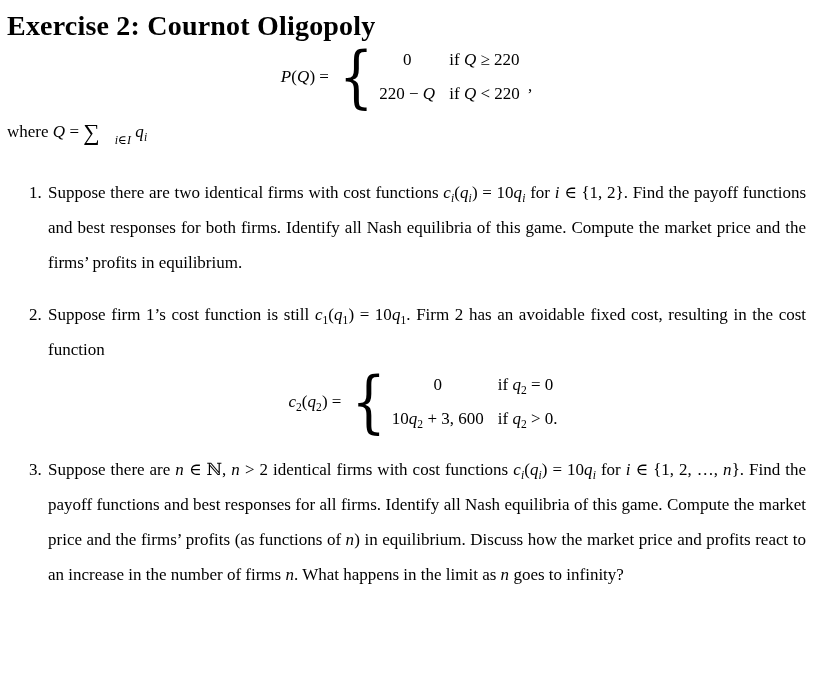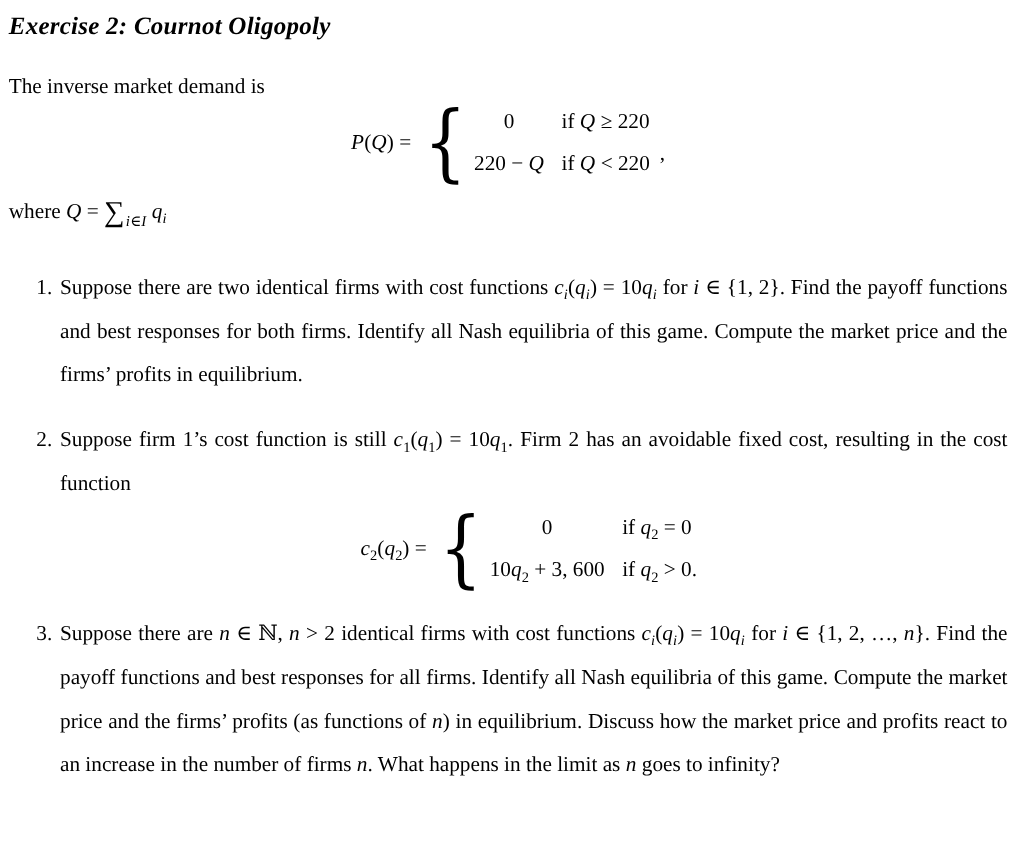--- a/index.html
+++ b/index.html
@@ -14,25 +14,24 @@
     overflow: hidden;
     font-family: "Liberation Serif", "DejaVu Serif", serif;
   }
   .page {
     box-sizing: border-box;
     width: 816px;
     height: 677px;
     padding: 8px 10px 0 7px;
   }
   .title {
-    font-size: 20px;
+    font-size: 28px;
     font-weight: bold;
     margin: 2px 0 0 0;
     letter-spacing: 0.2px;
-    font-style: italic;
   }
   .body-text {
     font-size: 17px;
   }
   .intro {
     margin: 26px 0 0 0;
   }
   
   .equation {
     display: flex;
@@ -73,21 +72,21 @@
     margin: 12px 0 0 0;
   }
   .sum {
     font-size: 23px;
     line-height: 0;
     vertical-align: -3px;
   }
   .sumsub {
     font-size: 12px;
     vertical-align: -7px;
-    margin-left: 1px;
+    margin-left: 15px;
   }
   
   .list {
     margin-top: 27px;
   }
   .item {
     position: relative;
     padding-left: 41px;
     margin-top: 17px;
     line-height: 35px;
@@ -110,21 +109,20 @@
   }
   i { letter-spacing: 0.1px; }
 </style>
 </head>
 <body>
 
 <div class="page">
 
   <h1 class="title">Exercise 2: Cournot Oligopoly</h1>
 
-  <p class="intro body-text">The inverse market demand is</p>
 
   <div class="equation">
     <span class="eq-lhs"><i>P</i>(<i>Q</i>) =</span>
     <span class="brace">{</span>
     <div class="cases">
       <span class="case-val">0</span>
       <span class="case-cond">if <i>Q</i> ≥ 220</span>
       <span class="case-val">220 − <i>Q</i></span>
       <span class="case-cond">if <i>Q</i> &lt; 220</span>
     </div>

